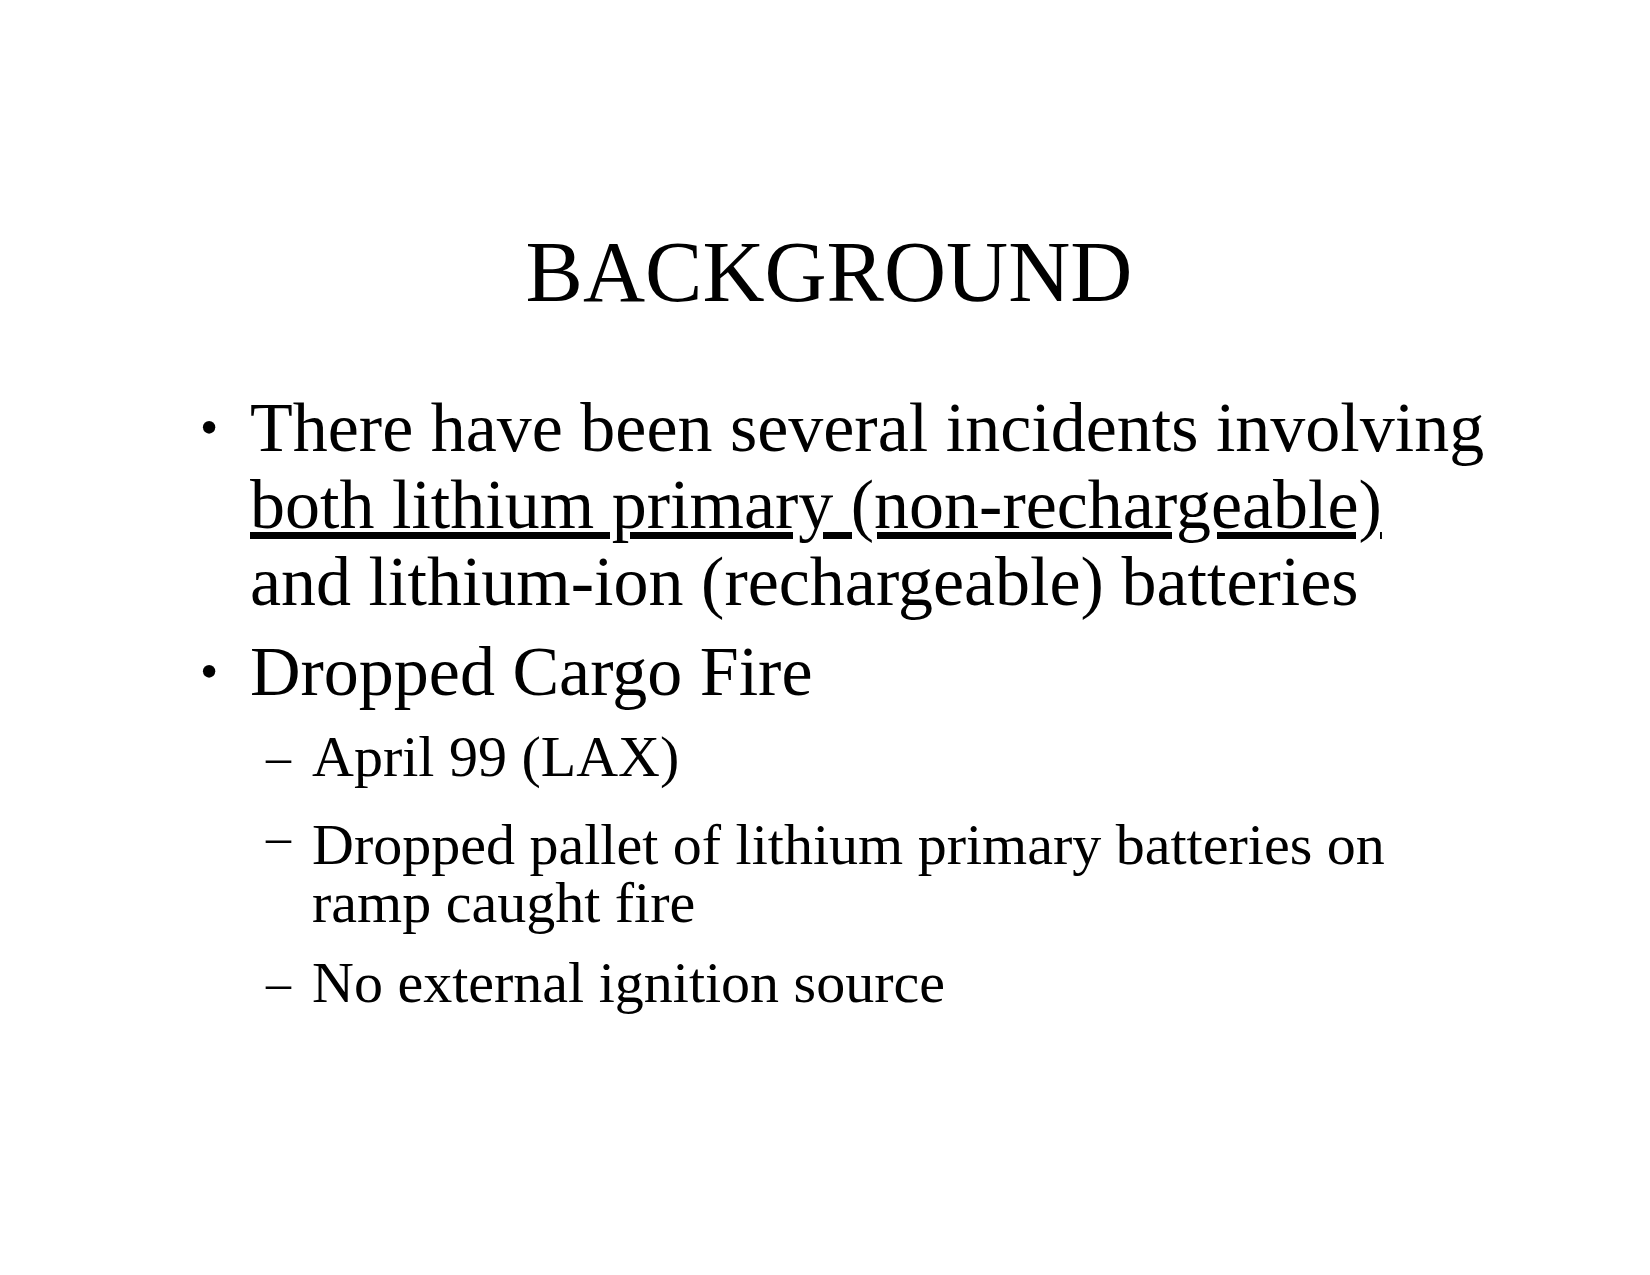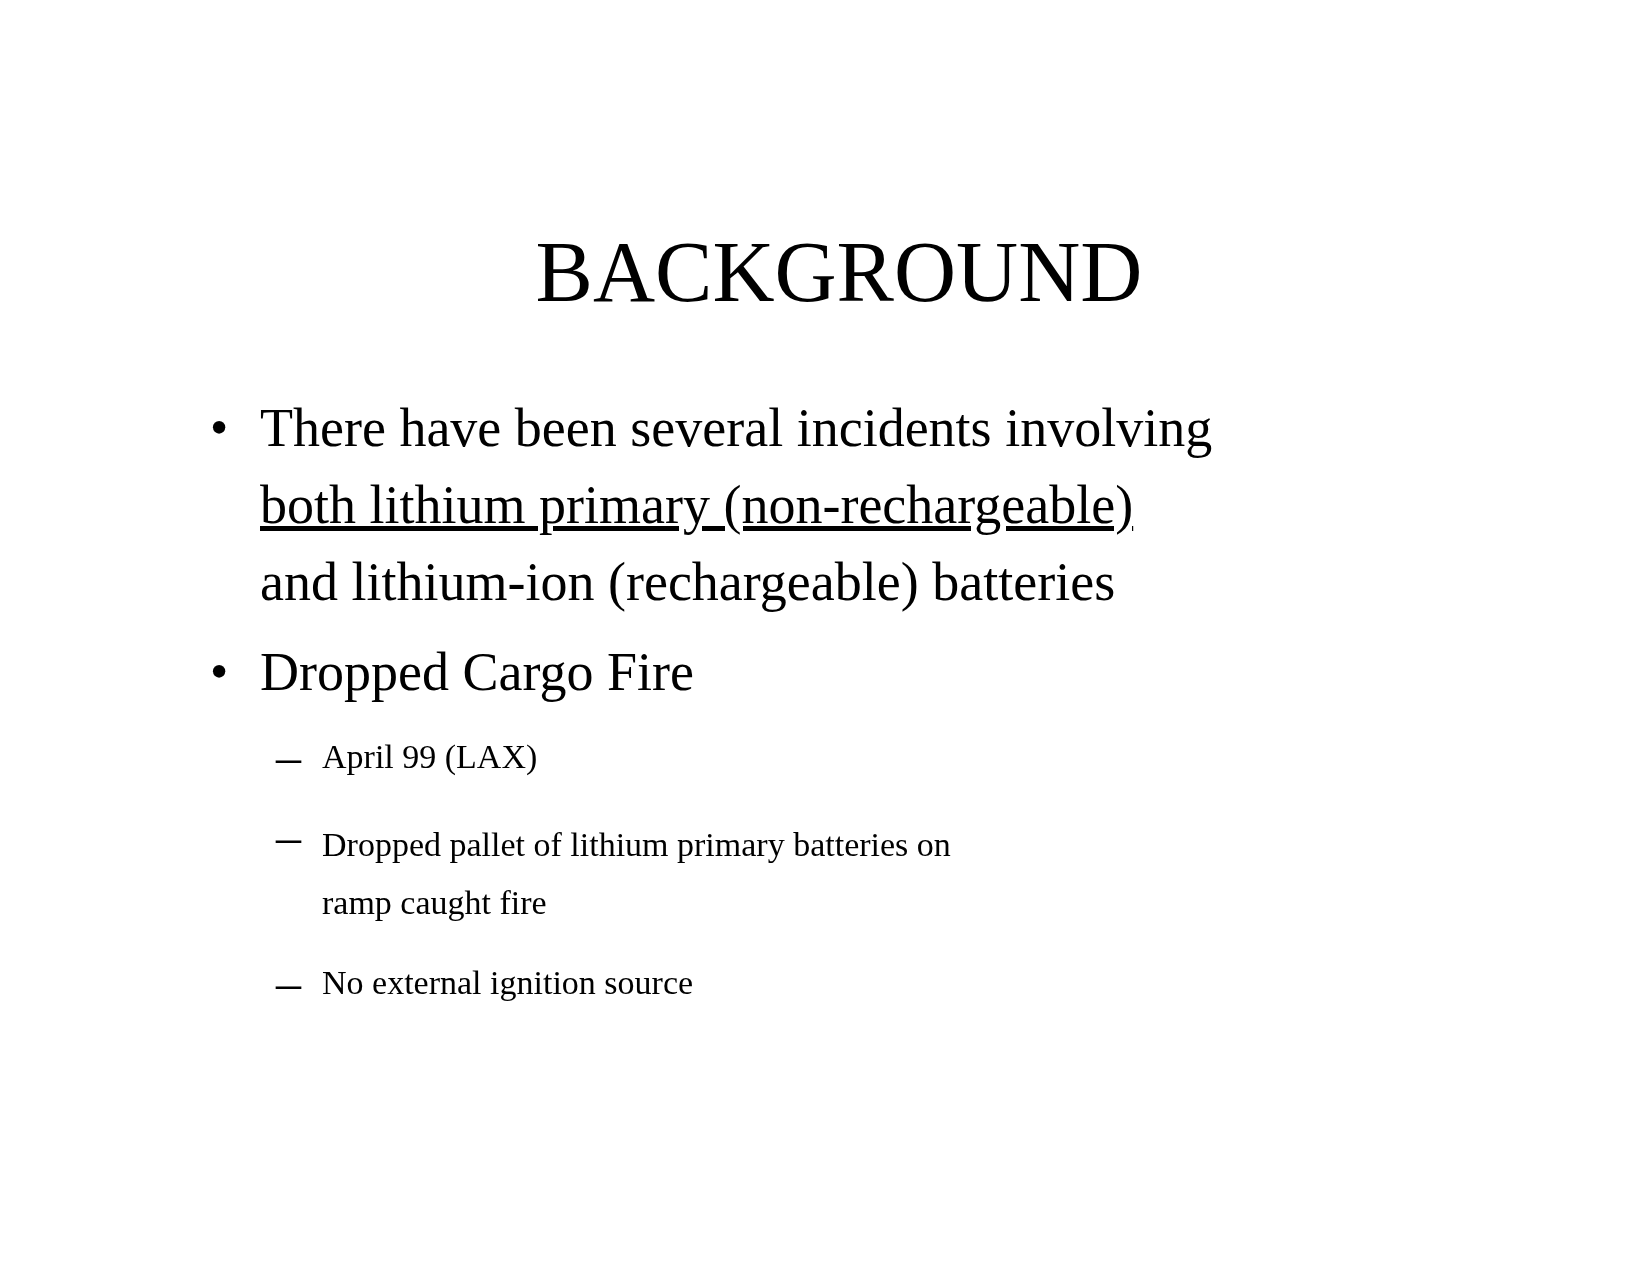--- a/index.html
+++ b/index.html
@@ -10,21 +10,21 @@
     body {
       width: 1650px;
       height: 1275px;
       position: relative;
       overflow: hidden;
       font-family: "Liberation Serif", "DejaVu Serif", serif;
       color: #000000;
     }
     .slide {
       position: absolute;
-      left: 14px; top: 0;
+      left: 4px; top: 0;
       width: 1330px; height: 1275px;
       background: #ffffff;
       padding-left: 12px;
     }
     .title {
       position: absolute;
       left: 0;
       width: 1650px;
       top: 222px;
       text-align: center;
@@ -42,32 +42,32 @@
     .bullet-row {
       position: absolute;
     }
     .bullet-mark {
       position: absolute;
       font-size: 52px;
       line-height: 80px;
     }
     .bullet-text {
       position: absolute;
-      font-size: 54px;
+      font-size: 70px;
       line-height: 80px;
       white-space: nowrap;
     }
     .sub-mark {
       position: absolute;
       font-size: 50px;
       line-height: 70px;
     }
     .sub-text {
       position: absolute;
-      font-size: 34px;
+      font-size: 58px;
       line-height: 70px;
       white-space: nowrap;
     }
   </style>
 </head>
 <body>
 
 <div class="slide">
 
   <h1 class="title">BACKGROUND</h1>

